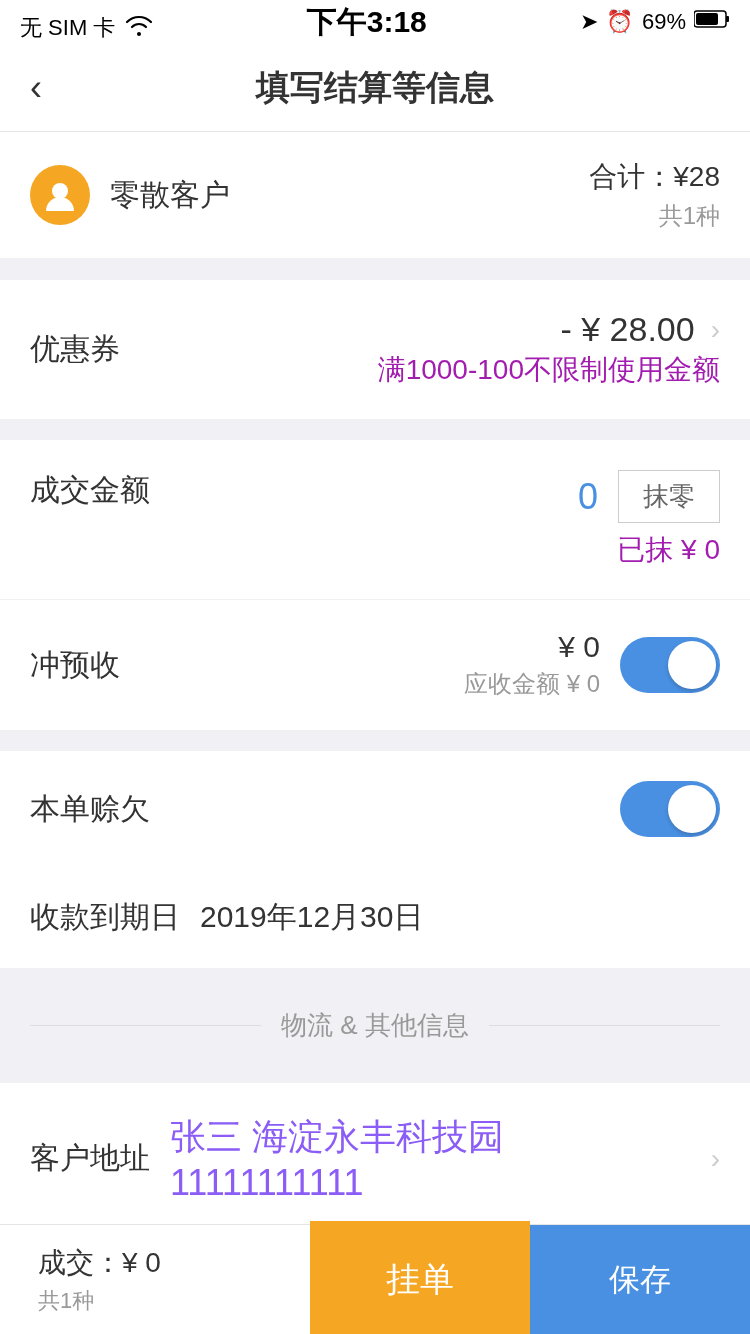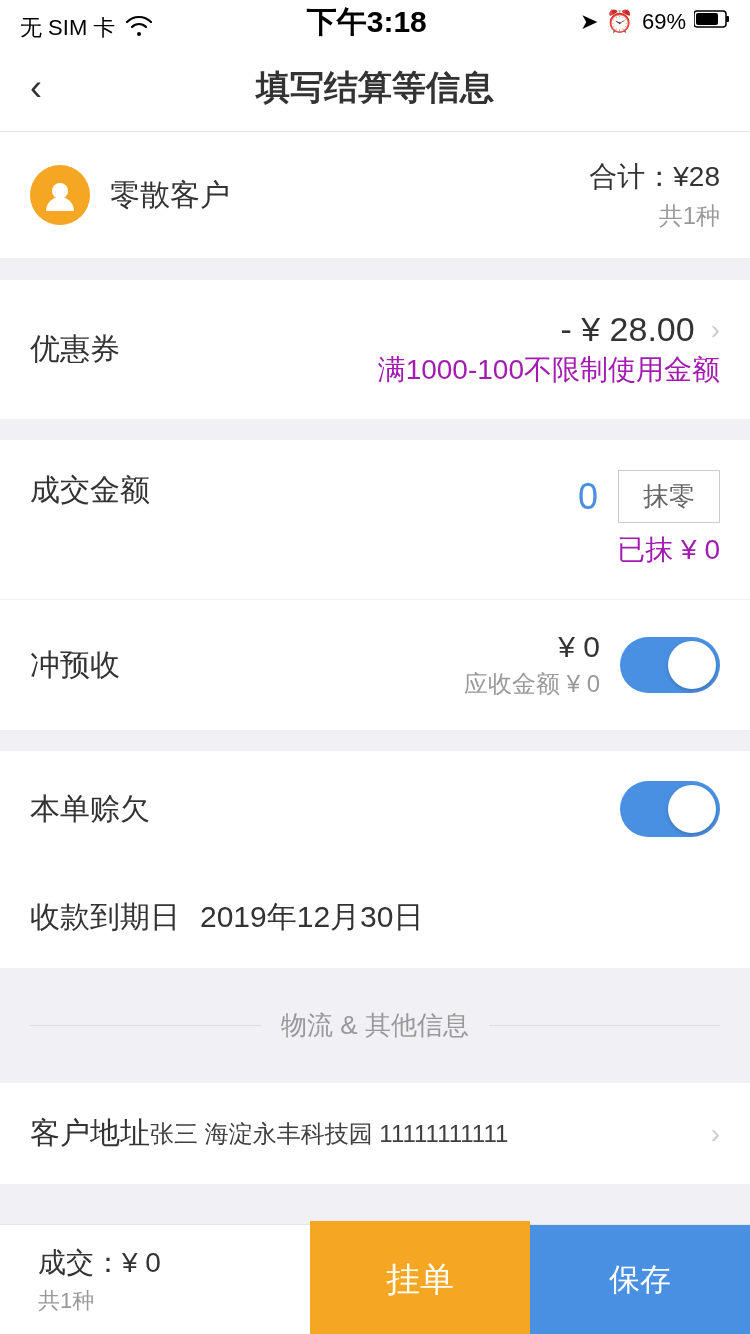--- a/index.html
+++ b/index.html
@@ -203,21 +203,21 @@
 
     
     .address-row {
       background: #fff;
       padding: 30px;
       display: flex;
       align-items: center;
       justify-content: space-between;
     }
     .address-label { font-size: 30px; color: #333; min-width: 120px; }
-    .address-value { font-size: 24px; color: #404040; flex: 1; }
+    .address-value { font-size: 36px; color: #8b5cf6; flex: 1; margin-left: 20px; }
 
     
     .bottom-bar {
       position: fixed;
       bottom: 0;
       left: 0;
       width: 750px;
       height: 110px;
       background: #fff;
       display: flex;

